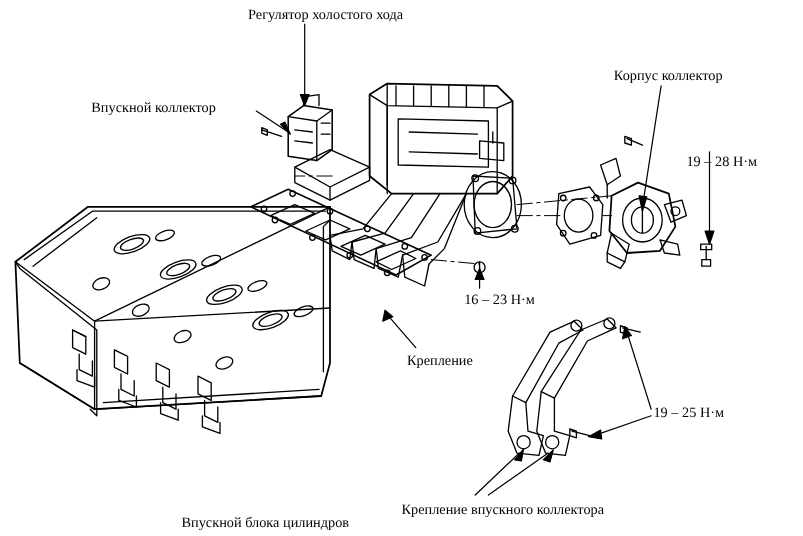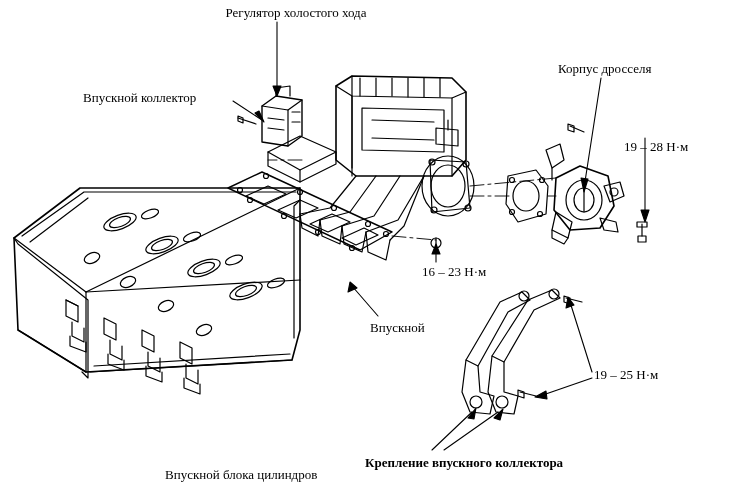--- a/index.html
+++ b/index.html
@@ -269,27 +269,27 @@
         <path d="M494 418 L503 409 L500 420 Z" fill="#000000"></path>
       </g>
 
     </g>
   </svg>
 
   <div class="label center" style="left:296px; top:6px;">Регулятор холостого хода</div>
 
   <div class="label" style="left:83px; top:91px;">Впускной коллектор</div>
 
-  <div class="label" style="left:558px; top:62px;">Корпус дросселя</div>
+  <div class="label" style="left:558px; top:62px;">Корпус коллектор</div>
 
   <div class="label" style="left:624px; top:140px;">19 – 28 Н·м</div>
 
   <div class="label" style="left:422px; top:265px;text-align:center;">16 – 23 Н·м</div>
 
-  <div class="label" style="left:370px; top:321px;">Впускной</div>
+  <div class="label" style="left:370px; top:321px;">Крепление</div>
 
   <div class="label" style="left:594px; top:368px;">19 – 25 Н·м</div>
 
   <div class="label" style="left:165px; top:468px;">Впускной блока цилиндров</div>
 
-  <div class="label" style="left:365px; top:456px;font-weight:bold;">Крепление впускного коллектора</div>
+  <div class="label" style="left:365px; top:456px;">Крепление впускного коллектора</div>
 
 </div>
 
 </body></html>

